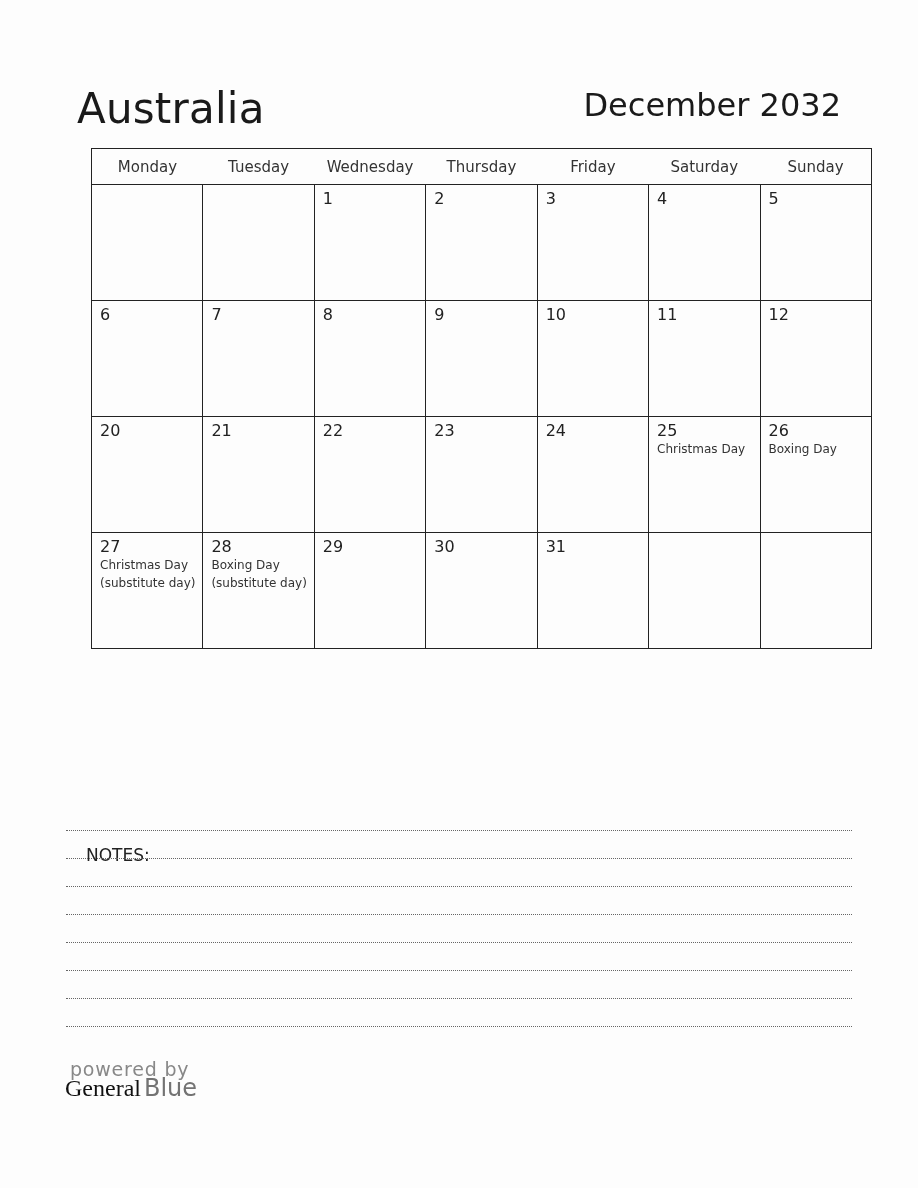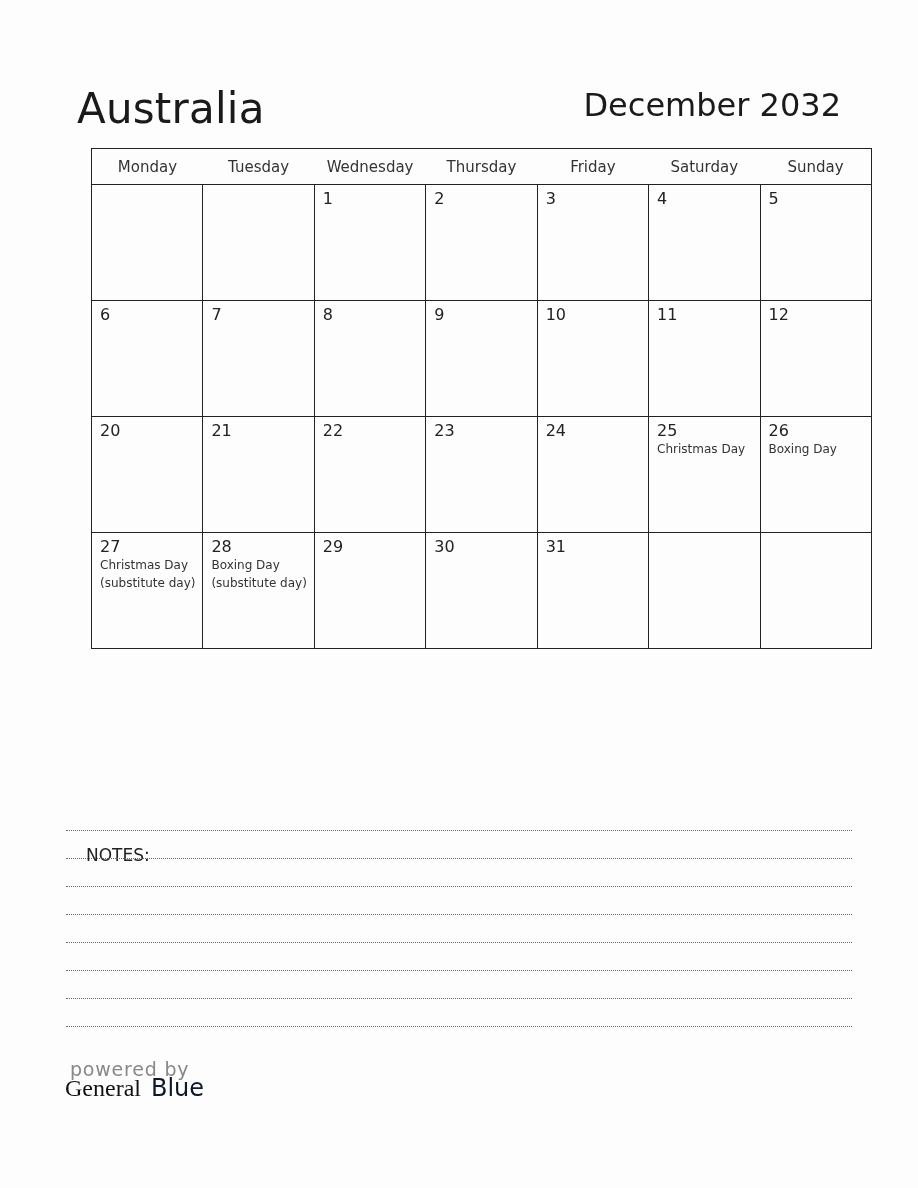--- a/index.html
+++ b/index.html
@@ -10,21 +10,21 @@
   table.cal th { height:35px; font-weight:normal; font-size:15px; color:#333; border-bottom:1px solid #222; padding:0; text-align:center; }
   table.cal td { height:116px; border:1px solid #222; vertical-align:top; padding:4px 0 0 8px; box-sizing:border-box; }
   table.cal { border:1px solid #222; }
   .day { font-size:16px; color:#222; line-height:19px; display:block; }
   .event { font-size:12px; color:#333; line-height:18px; display:block; padding-right:0; }
   .notes-label { position:absolute; left:86px; top:805px; font-size:17px; color:#222;margin-top:40px; }
   .note-line { position:absolute; left:66px; width:786px; border-top:1px dotted #666; height:0; }
   .powered { position:absolute; left:70px; top:1058px; font-size:19px; color:#888; letter-spacing:0.8px; }
   .brand { position:absolute; left:65px; top:1074px; font-size:24px; font-family:"DejaVu Sans", sans-serif; }
   .brand .g { color:#111;font-family:Liberation Serif, serif; }
-  .brand .b { color:#0f172a; margin-left:10px; }
+  .brand .b { color:#737373; margin-left:3px; }
 </style>
 </head>
 <body>
 
 <div class="country">Australia</div>
 <div class="month">December 2032</div>
 
 <table class="cal">
   <thead>
     <tr>

